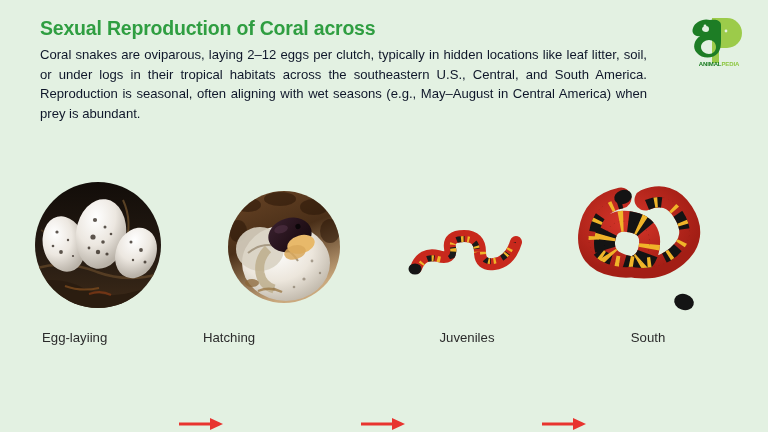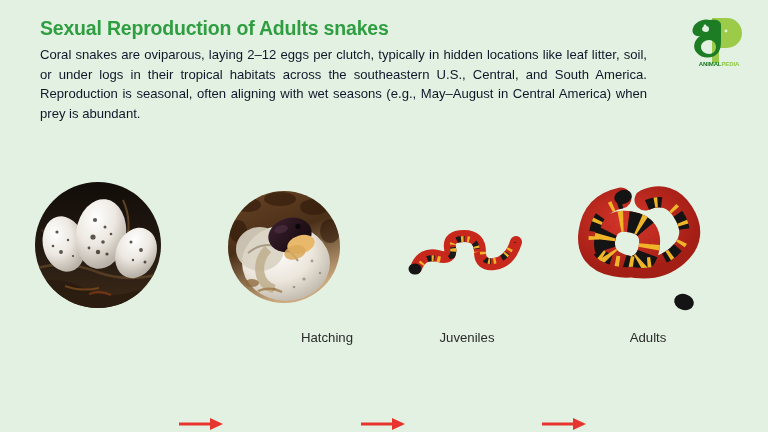--- a/index.html
+++ b/index.html
@@ -94,21 +94,21 @@
     line-height: 19px;
     color: #2b2b2b;
   }
 
   .s1 { left: 22px; }
   .s2 { left: 203px; }
   .s3 { left: 392px; }
   .s4 { left: 573px; }
 
   .s1 .stage-caption { text-align: left; padding-left: 20px; width: 130px; }
-  .s2 .stage-caption { text-align: right; }
+  .s2 .stage-caption { text-align: left; }
   .s3 .stage-caption { text-align: center; }
   .s4 .stage-caption { text-align: center; }
 
   .circle-photo {
     position: absolute;
     border-radius: 50%;
     overflow: hidden;
   }
   .photo-eggs {
     left: 13px; top: 2px;
@@ -140,21 +140,21 @@
   .snake-adult {
     position: absolute;
     left: 2px; top: 4px;
     width: 146px; height: 134px;
   }
 </style>
 </head>
 <body>
 
 <div class="header">
-  <div class="title">Sexual Reproduction of Adults snakes</div>
+  <div class="title">Sexual Reproduction of Coral across</div>
   <div class="body-text">Coral snakes are oviparous, laying 2–12 eggs per clutch, typically in hidden locations like leaf litter, soil, or under logs in their tropical habitats across the southeastern U.S., Central, and South America. Reproduction is seasonal, often aligning with wet seasons (e.g., May–August in Central America) when prey is abundant.</div>
 
   <div class="logo">
     <svg width="62" height="58" viewBox="0 0 62 58">
 
       <path d="M30 8 h9 a15 15 0 0 1 0 30 h-9 z" fill="#9ccb4a"></path>
       <rect x="24" y="8" width="7" height="45" fill="#9ccb4a"></rect>
 
       <path d="M22 10 c-7 -2 -15 2 -17 8 c-2 5 2 9 7 8 c-6 4 -8 12 -3 17 c5 6 16 6 21 0 c3 -4 3 -9 3 -14 l0 -14 c0 -4 -4 -6 -11 -5 z
                M14 19 c0 -2 2 -3 4 -3 c2 0 3 1 3 3 c0 2 -1 3 -3 3 c-2 0 -4 -1 -4 -3 z
@@ -219,20 +219,21 @@
               <circle cx="110" cy="80" r="1.5"></circle>
           </g>
 
           <path d="M0 100 q26 -6 48 6 q24 12 50 4 q16 -5 28 -2 l0 20 l-126 0 z" fill="#2a1c10" opacity="0.95"></path>
           <path d="M30 104 q16 6 34 2" stroke="#7a4a1d" stroke-width="2" fill="none" opacity="0.8"></path>
           <path d="M54 112 q12 -4 22 1" stroke="#8a3c16" stroke-width="2.2" fill="none" opacity="0.7"></path>
         </svg>
       </div>
     </div>
     <div class="stage-caption">
+      <div>Egg-layiing</div>
     </div>
   </div>
 
   <div class="stage s2">
     <div class="stage-art">
       <div class="circle-photo photo-hatch">
         <svg width="112" height="112" viewBox="0 0 112 112">
           <defs>
             <linearGradient id="bgH" x1="0" y1="0" x2="0.4" y2="1">
               <stop offset="0%" stop-color="#6a4526"></stop>
@@ -353,21 +354,21 @@
             <use href="#adPath" stroke-dasharray="1 4"></use>
           </g>
         </g>
 
         <ellipse cx="109" cy="118" rx="10" ry="8" fill="#141414" transform="rotate(18 109 118)"></ellipse>
 
         <ellipse cx="48" cy="13" rx="9" ry="7" fill="#141414" transform="rotate(-20 48 13)"></ellipse>
       </svg>
     </div>
     <div class="stage-caption">
-      <div>Adults</div>
+      <div>South</div>
     </div>
   </div>
 
   <div class="arrow a1">
     <svg width="46" height="16" viewBox="0 0 46 16">
       <line x1="1" y1="8" x2="33" y2="8" stroke="#e8342f" stroke-width="3"></line>
       <polygon points="32,2 45,8 32,14" fill="#e8342f"></polygon>
     </svg>
   </div>
   <div class="arrow a2">

